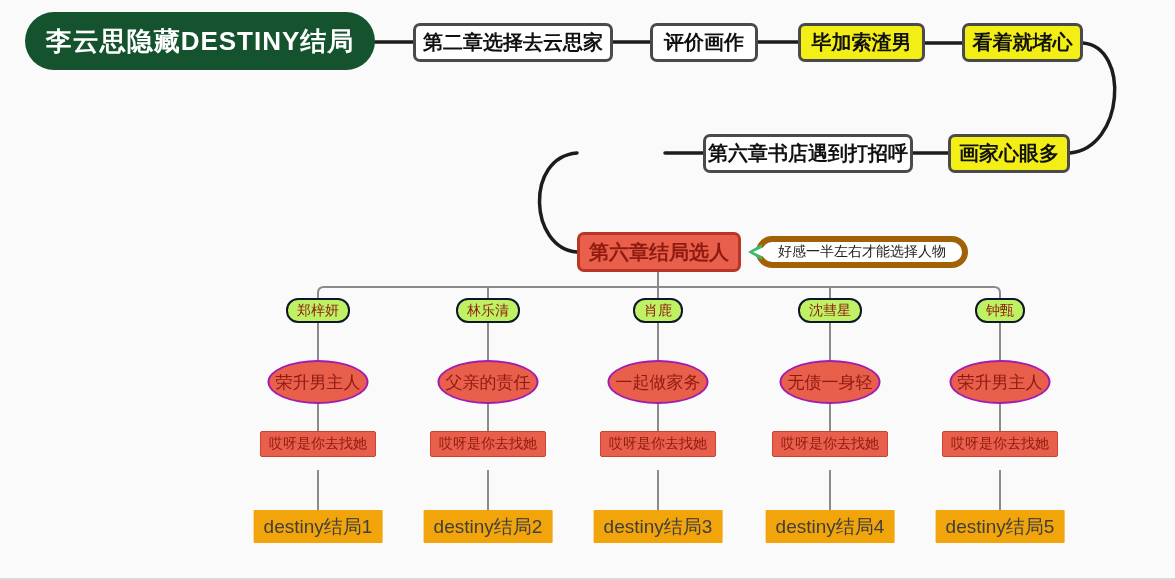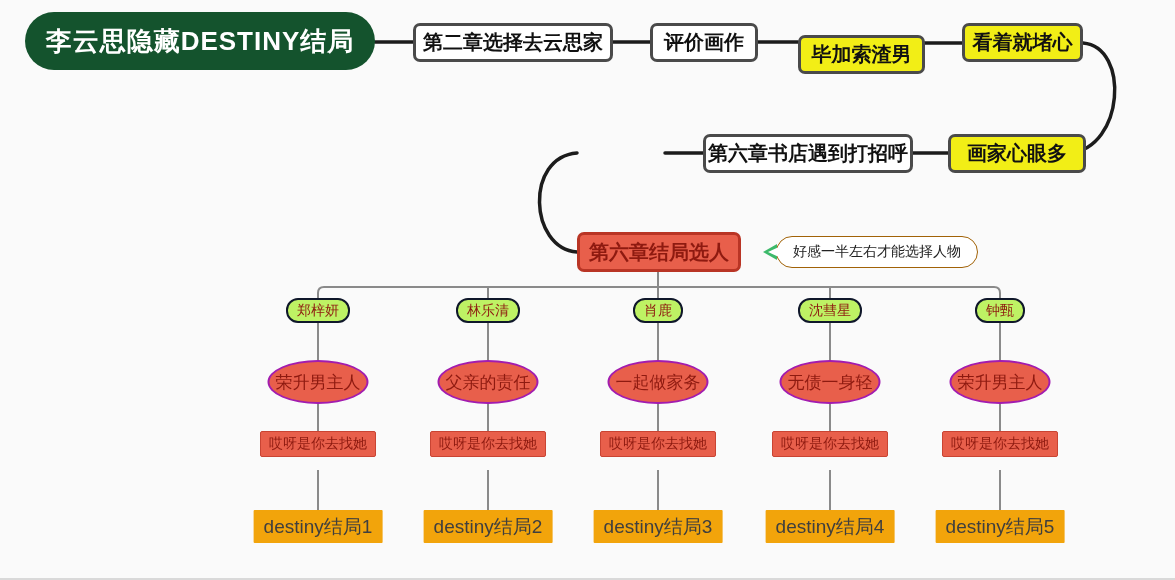--- a/index.html
+++ b/index.html
@@ -30,22 +30,22 @@
     background:#ffffff;color:#111111;
     font-size:20px;font-weight:bold;
   }
   .chainbox.yellow{background:#f2ee16;}
   .selection{
     left:577px;top:232px;width:164px;height:40px;
     background:#e85f4b;border:3px solid #b93525;border-radius:7px;
     color:#8e1a10;font-size:20px;font-weight:bold;z-index:3;
   }
   .callout{
-    left:776px;top:236px;height:32px;padding:0 16px;
-    background:#ffffff;border:1px solid #a16207;border-radius:17px;
+    left:756px;top:236px;height:32px;padding:0 16px;
+    background:#ffffff;border:6px solid #a16207;border-radius:17px;
     color:#222222;font-size:14px;z-index:3;
   }
   .callout::before{
     content:"";position:absolute;left:-14px;top:50%;
     transform:translateY(-50%);
     border-top:8px solid transparent;border-bottom:8px solid transparent;
     border-right:14px solid #3cb96a;
   }
   .callout::after{
     content:"";position:absolute;left:-9px;top:50%;
@@ -114,28 +114,28 @@
   <div class="node root">
     <span>李云思隐藏DESTINY结局</span>
   </div>
 
   <div class="node chainbox" style="left:413px;top:23px;width:200px;">
     <span>第二章选择去云思家</span>
   </div>
   <div class="node chainbox" style="left:650px;top:23px;width:108px;">
     <span>评价画作</span>
   </div>
-  <div class="node chainbox yellow" style="left:798px;top:23px;width:127px;margin-top:12px;">
+  <div class="node chainbox yellow" style="left:798px;top:23px;width:127px;">
     <span>毕加索渣男</span>
   </div>
   <div class="node chainbox yellow" style="left:962px;top:23px;width:121px;">
     <span>看着就堵心</span>
   </div>
 
-  <div class="node chainbox yellow" style="left:948px;top:134px;width:138px;">
+  <div class="node chainbox yellow" style="left:948px;top:134px;width:122px;">
     <span>画家心眼多</span>
   </div>
   <div class="node chainbox" style="left:703px;top:134px;width:210px;">
     <span>第六章书店遇到打招呼</span>
   </div>
 
   <div class="node selection">
     <span>第六章结局选人</span>
   </div>
   <div class="node callout">

